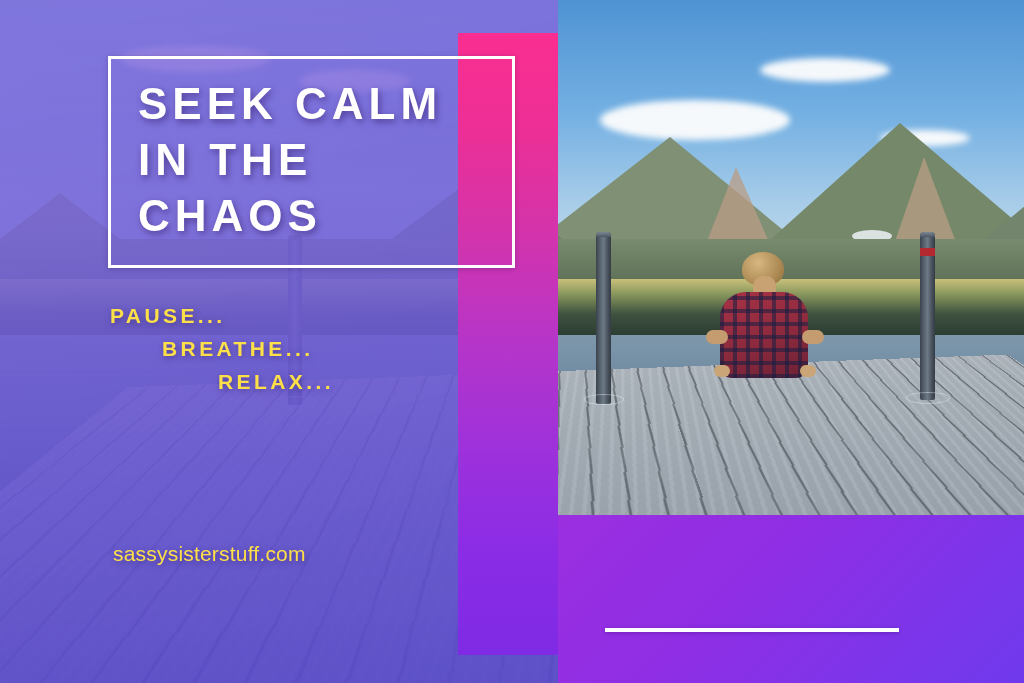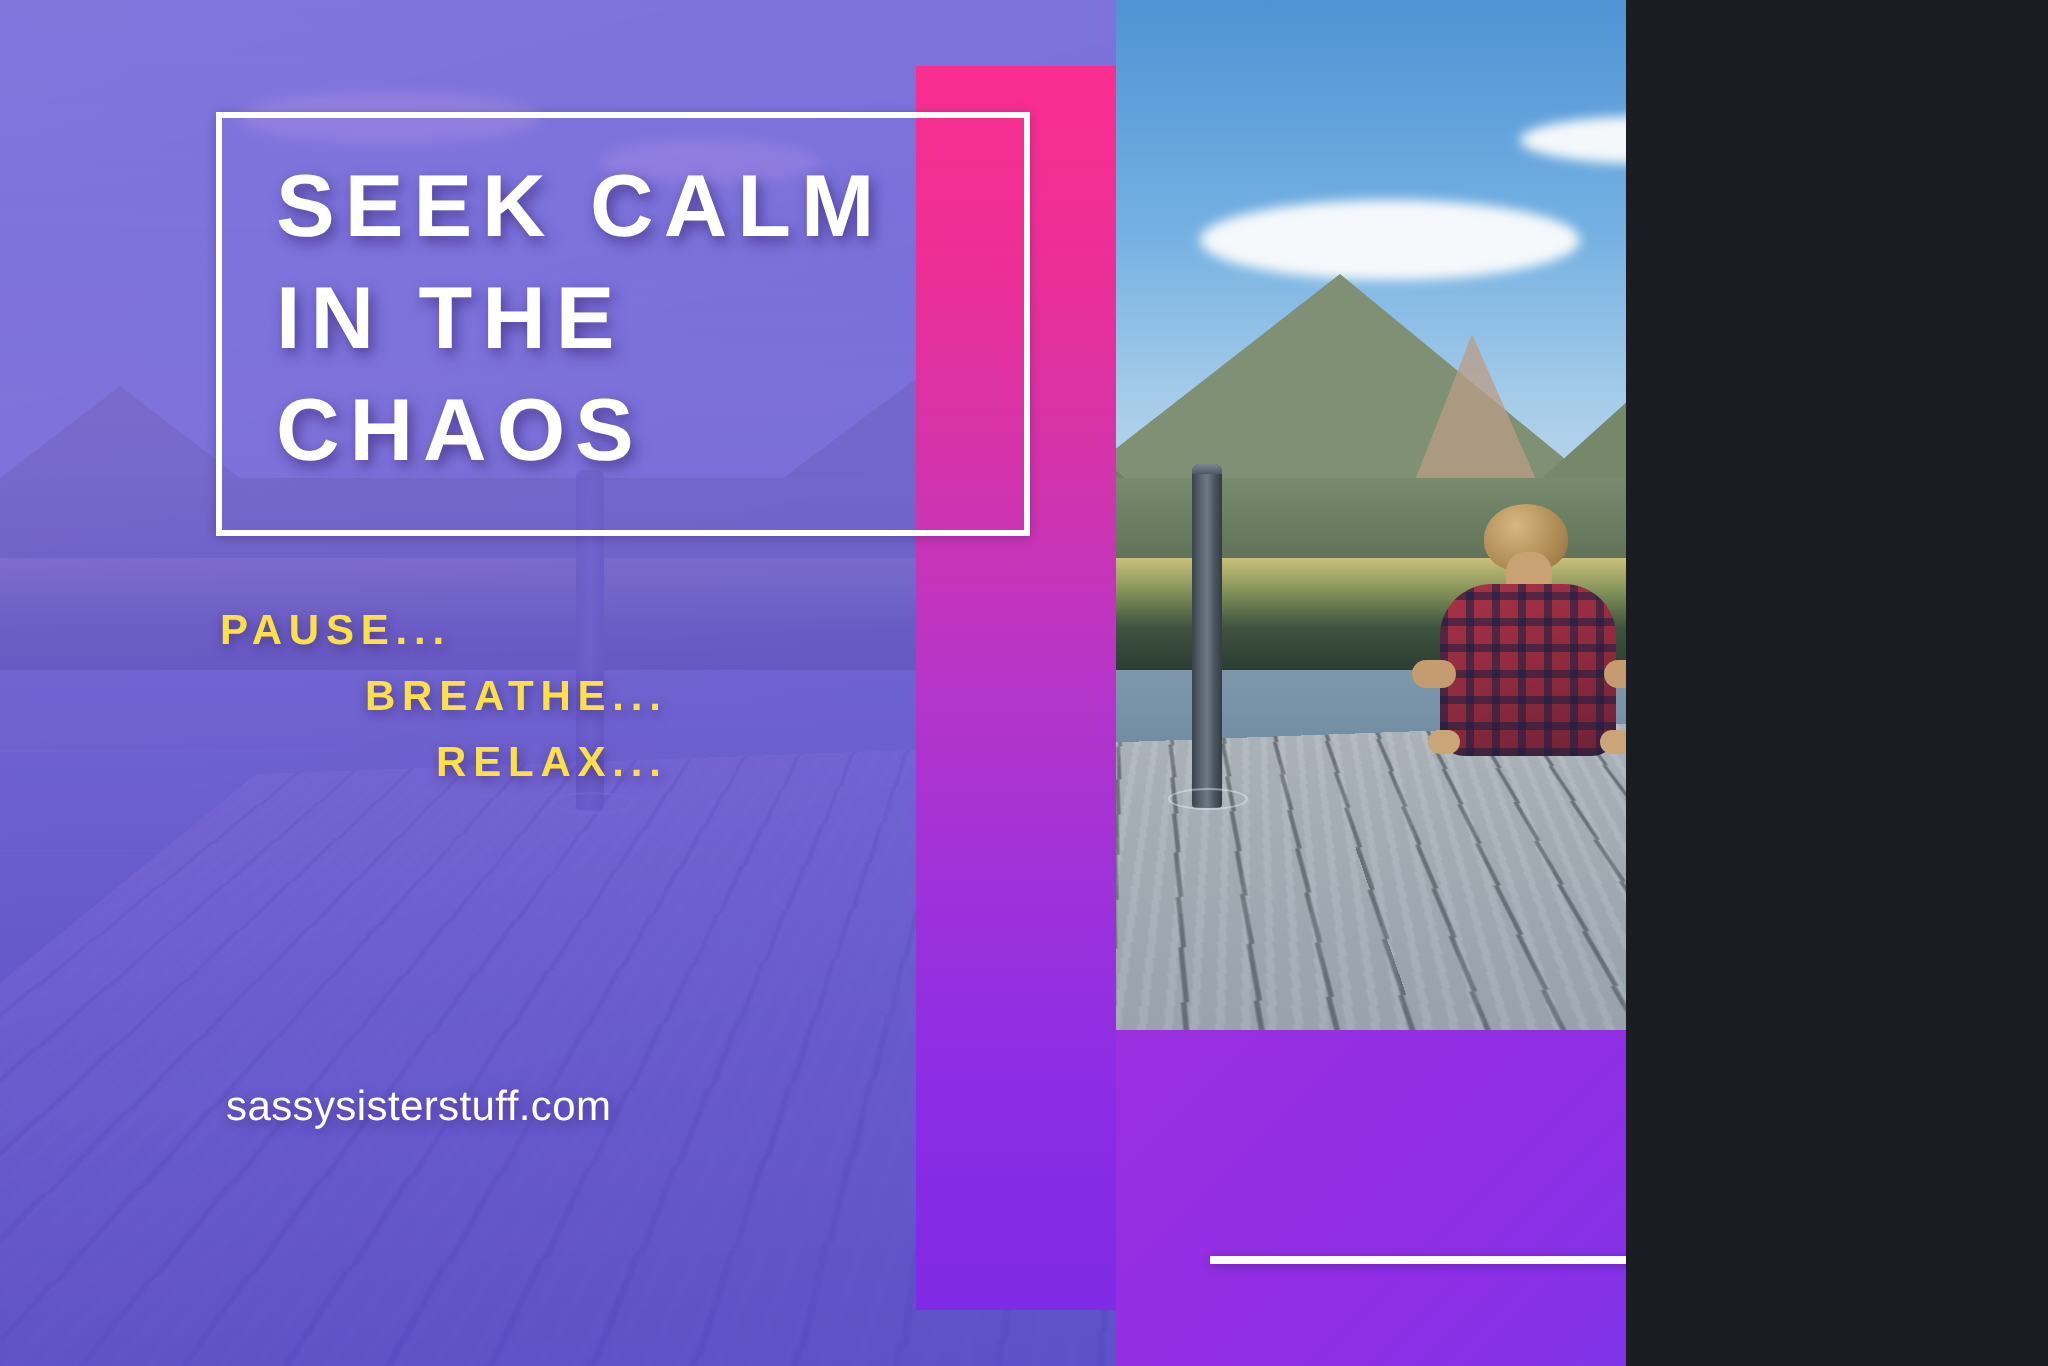--- a/index.html
+++ b/index.html
@@ -3,21 +3,21 @@
 <meta charset="utf-8">
 <title>Seek Calm In The Chaos</title>
 <style>
   * { margin:0; padding:0; box-sizing:border-box; }
   html,body{
     background:#1b1b22;
     font-family:"Liberation Sans", sans-serif;
   }
   .canvas{
     position:relative;
-    width:813px; height:683px;
+    width:1024px; height:683px;
     overflow:hidden;
     background:#6b5fc4;
   }
 
   
   .photo{ position:absolute; inset:0; overflow:hidden; }
 
   .sky{
     position:absolute; left:0; right:0; top:0; height:40%;
     background:linear-gradient(180deg,#4f93d4 0%,#74b0e2 42%,#a8cde9 75%,#c9dced 100%);
@@ -133,34 +133,34 @@
     white-space:pre;
   }
   .stanza{
     position:absolute; left:110px; top:299px;
     color:#fde047;
     font-size:21px; line-height:33px;
     font-weight:bold;
     letter-spacing:3.4px;
     text-shadow:1px 2px 6px rgba(44,22,96,.5);
   }
-  .stanza .l2{ padding-left:52px; display:block;text-align:right; }
+  .stanza .l2{ padding-left:52px; display:block; }
   .stanza .l3{ padding-left:108px; display:block; }
   .stanza .l1{ display:block; }
 
   .affirm{
     position:absolute; left:113px; top:443px;
     color:#ffffff;
     font-size:24px; font-weight:bold;
     letter-spacing:.6px;
     text-shadow:1px 2px 6px rgba(44,22,96,.5);
   }
   .site{
     position:absolute; left:113px; top:542px;
-    color:#ffffff;
+    color:#fde047;
     font-size:21px; font-weight:normal;
     letter-spacing:.2px;
     text-shadow:1px 2px 6px rgba(44,22,96,.5);
   }
 
   
   .right-panel{
     position:absolute; left:558px; top:0; width:466px; height:683px; overflow:hidden;
   }
   .right-panel .photo-wrap{

